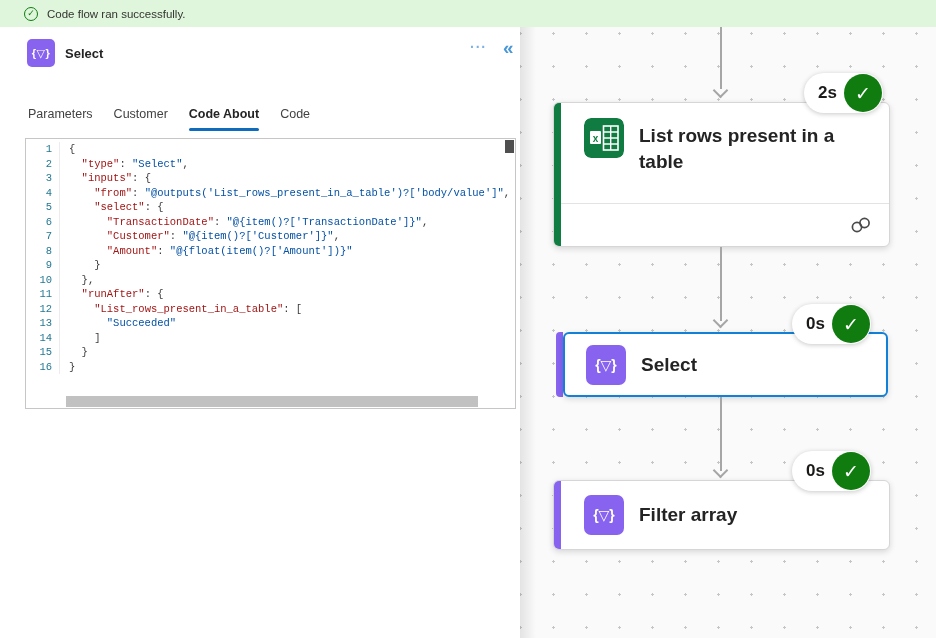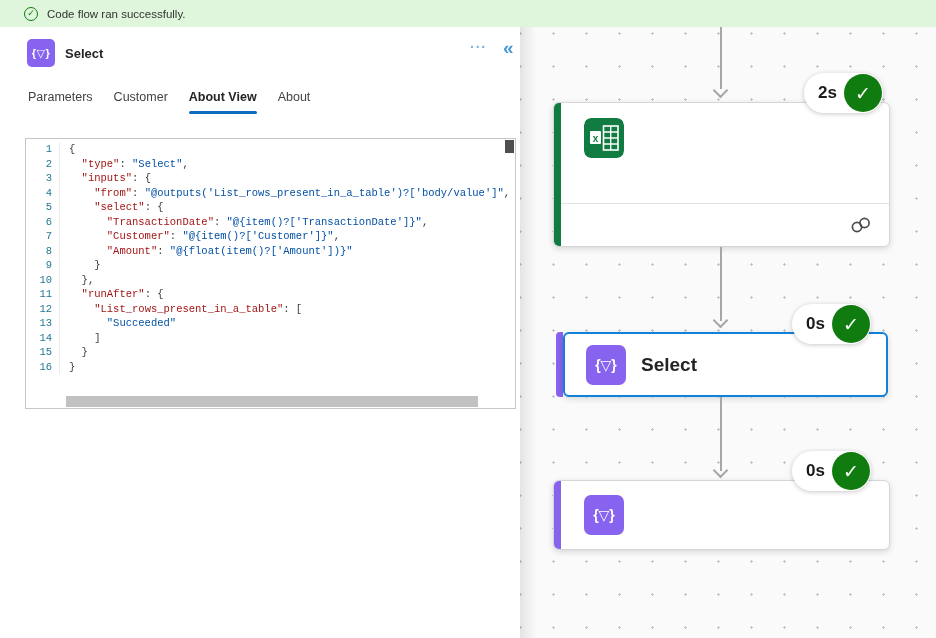--- a/index.html
+++ b/index.html
@@ -21,21 +21,21 @@
   .op-icon { position:absolute; left:27px; top:12px; width:28px; height:28px; border-radius:5px;
     background:#8763ef; color:#fff; display:flex; align-items:center; justify-content:center;
     font-size:11px; font-weight:bold; letter-spacing:0.5px; }
   .panel-title { position:absolute; left:65px; top:19px; font-size:13px; font-weight:700; color:#242424; }
   .menu-dots { position:absolute; left:470px; top:12px; color:#7cb1e4; font-size:14px;
     font-weight:bold; letter-spacing:1px; cursor:pointer; }
   .collapse-btn { position:absolute; left:503px; top:10px; color:#4897d9; font-size:19px;
     font-weight:bold; cursor:pointer; }
 
   
-  .tabs { position:absolute; left:28px; top:63px; display:flex;text-align:center; }
+  .tabs { position:absolute; left:28px; top:80px; display:flex;text-align:center; }
   .tab { font-size:12.5px; color:#424242; margin-right:21px; padding-bottom:8px;
     position:relative; cursor:pointer; }
   .tab.active { font-weight:700; color:#242424; }
   .tab.active::after { content:""; position:absolute; left:0; right:0; bottom:-2px;
     height:3px; background:#0f6cbd; border-radius:2px; }
 
   
   .editor { position:absolute; left:25px; top:111px; width:491px; height:271px;
     border:1px solid #c8c6c4; background:#fff; overflow:hidden; }
   .code-lines { position:absolute; left:0; top:3px; right:12px;
@@ -109,22 +109,22 @@
     <div class="panel-header">
       <div class="op-icon">{▽}</div>
       <div class="panel-title">Select</div>
       <div class="menu-dots">···</div>
       <div class="collapse-btn">«</div>
     </div>
 
     <div class="tabs">
       <div class="tab">Parameters</div>
       <div class="tab">Customer</div>
-      <div class="tab active">About View</div>
-      <div class="tab">About</div>
+      <div class="tab active">Code About</div>
+      <div class="tab">Code</div>
     </div>
 
     <div class="editor">
       <div class="code-lines"><div class="code-line"><span class="ln">1</span><span class="lt">{</span></div><div class="code-line"><span class="ln">2</span><span class="lt">  <span class="k">"type"</span>: <span class="v">"Select"</span>,</span></div><div class="code-line"><span class="ln">3</span><span class="lt">  <span class="k">"inputs"</span>: {</span></div><div class="code-line"><span class="ln">4</span><span class="lt">    <span class="k">"from"</span>: <span class="v">"@outputs('List_rows_present_in_a_table')?['body/value']"</span>,</span></div><div class="code-line"><span class="ln">5</span><span class="lt">    <span class="k">"select"</span>: {</span></div><div class="code-line"><span class="ln">6</span><span class="lt">      <span class="k">"TransactionDate"</span>: <span class="v">"@{item()?['TransactionDate']}"</span>,</span></div><div class="code-line"><span class="ln">7</span><span class="lt">      <span class="k">"Customer"</span>: <span class="v">"@{item()?['Customer']}"</span>,</span></div><div class="code-line"><span class="ln">8</span><span class="lt">      <span class="k">"Amount"</span>: <span class="v">"@{float(item()?['Amount'])}"</span></span></div><div class="code-line"><span class="ln">9</span><span class="lt">    }</span></div><div class="code-line"><span class="ln">10</span><span class="lt">  },</span></div><div class="code-line"><span class="ln">11</span><span class="lt">  <span class="k">"runAfter"</span>: {</span></div><div class="code-line"><span class="ln">12</span><span class="lt">    <span class="k">"List_rows_present_in_a_table"</span>: [</span></div><div class="code-line"><span class="ln">13</span><span class="lt">      <span class="v">"Succeeded"</span></span></div><div class="code-line"><span class="ln">14</span><span class="lt">    ]</span></div><div class="code-line"><span class="ln">15</span><span class="lt">  }</span></div><div class="code-line"><span class="ln">16</span><span class="lt">}</span></div></div>
       <div class="vscroll-thumb"></div>
       <div class="hscroll-thumb"></div>
     </div>
   </div>
 
   <div class="canvas">
@@ -139,20 +139,21 @@
           <svg class="node-icon" viewBox="0 0 40 40">
             <rect x="0" y="0" width="40" height="40" rx="7" fill="#107c41"></rect>
             <rect x="6" y="13" width="11" height="13" rx="1" fill="#ffffff"></rect>
             <text x="11.5" y="23.5" font-size="10" font-weight="bold" fill="#107c41" text-anchor="middle" font-family="Liberation Sans, sans-serif">x</text>
             <rect x="19.5" y="8" width="14.5" height="24" fill="none" stroke="#ffffff" stroke-width="1.6"></rect>
             <line x1="19.5" y1="14" x2="34" y2="14" stroke="#ffffff" stroke-width="1.4"></line>
             <line x1="19.5" y1="20" x2="34" y2="20" stroke="#ffffff" stroke-width="1.4"></line>
             <line x1="19.5" y1="26" x2="34" y2="26" stroke="#ffffff" stroke-width="1.4"></line>
             <line x1="26.7" y1="8" x2="26.7" y2="32" stroke="#ffffff" stroke-width="1.4"></line>
           </svg>
+          <div class="node-title" style="width:238px; margin-top:5px;">List rows present in a table</div>
         </div>
         <div class="node-footer">
           <svg width="24" height="18" viewBox="0 0 24 18">
             <circle cx="8" cy="11" r="4.6" fill="none" stroke="#4a4a4a" stroke-width="1.7"></circle>
             <circle cx="15.5" cy="7" r="4.6" fill="none" stroke="#4a4a4a" stroke-width="1.7"></circle>
           </svg>
         </div>
       </div>
     </div>
 
@@ -178,20 +179,21 @@
     </div>
 
     <div class="connector" style="top:370px; height:74px;"></div>
     <div class="arrowhead" style="top:438px;"></div>
 
     <div class="node-card" style="left:33px; top:453px; width:337px; height:70px;">
       <div class="strip purple"></div>
       <div class="node-body">
         <div class="node-main" style="align-items:center;">
           <div class="node-icon purple-chip">{▽}</div>
+          <div class="node-title">Filter array</div>
         </div>
       </div>
     </div>
 
     <div class="badge" style="left:272px; top:424px;">
       <span class="badge-time">0s</span>
       <span class="badge-circle">✓</span>
     </div>
 
   </div>

